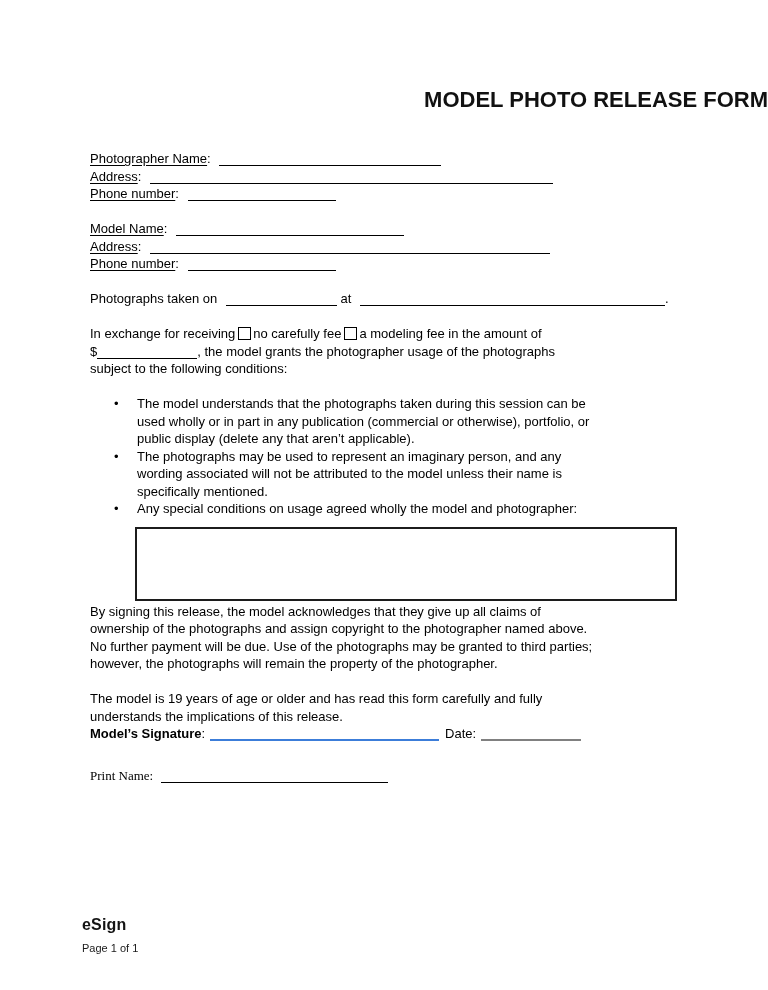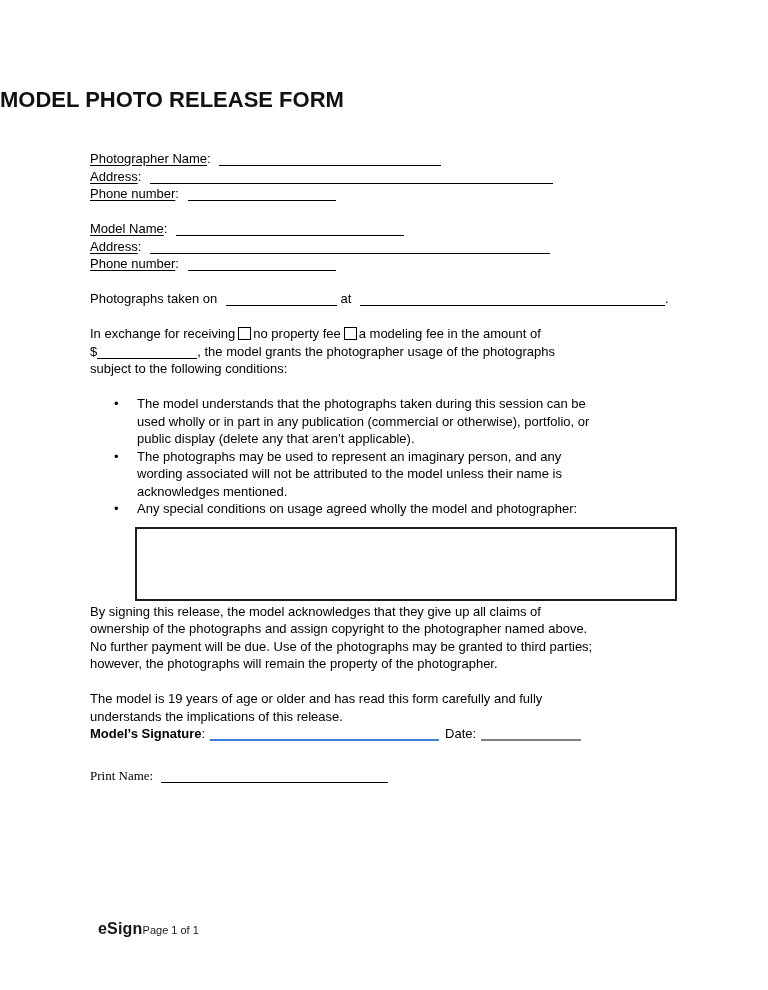--- a/index.html
+++ b/index.html
@@ -6,21 +6,21 @@
   .page {
     position:relative;
     width:768px; height:990px;
     background:#ffffff;
     font-family:"Liberation Sans","DejaVu Sans",sans-serif;
     color:#000000;
     overflow:hidden;
   }
   .title {
     position:absolute; top:88px; left:0; width:768px;
-    text-align:left;
+    text-align:right;
     font-size:22px; font-weight:bold; line-height:24px;
     color:#111111;
   }
   .content {
     position:absolute; top:150px; left:90px; width:592px;
     font-size:13px; line-height:17.5px;
   }
   .line { white-space:nowrap; }
   .gap-block { margin-top:17.5px; }
   .ul { text-decoration:underline; text-underline-offset:2px;margin-top:20px; }
@@ -61,22 +61,22 @@
     border-bottom:2px solid #3c7dd9;
     vertical-align:-3px; margin:0 6px 0 5px;
   }
   .date-line {
     display:inline-block; width:100px; height:13px;
     border-bottom:2px solid #808080;
     vertical-align:-3px; margin-left:5px;
   }
   .print-row { margin-top:24px;font-family:Liberation Serif, serif; }
   .footer {
-    position:absolute; left:98px; right:100px; top:916px;
-    display:flex; justify-content:flex-start; align-items:baseline;
+    position:absolute; left:82px; right:100px; top:916px;
+    display:flex; justify-content:space-between; align-items:baseline;flex-direction:column;
   }
   .brand { font-size:16px; font-weight:bold; color:#141414; letter-spacing:0.2px; }
   .page-num { font-size:11px; color:#1a1a1a; padding-top:8px; }
 </style>
 </head>
 <body>
 
 <div class="page">
 
   <div class="title">MODEL PHOTO RELEASE FORM</div>
@@ -115,21 +115,21 @@
 
     <div class="gap-block line">
       <span>Photographs taken on</span>
       <span class="blank w111"></span>
       <span>at</span>
       <span class="blank w305"></span><span>.</span>
     </div>
 
     <div class="gap-block">
       <div class="line">
-        <span>In exchange for receiving</span><span class="checkbox"></span><span>no property fee</span><span class="checkbox"></span><span>a modeling fee in the amount of</span>
+        <span>In exchange for receiving</span><span class="checkbox"></span><span>no carefully fee</span><span class="checkbox"></span><span>a modeling fee in the amount of</span>
       </div>
       <div class="line">
         <span>$</span><span class="blank w100" style="margin-left:0"></span><span>, the model grants the photographer usage of the photographs</span>
       </div>
       <div class="line">
         <span>subject to the following conditions:</span>
       </div>
     </div>
 
     <div class="gap-block">
@@ -139,21 +139,21 @@
           <span class="line" style="display:block">The model understands that the photographs taken during this session can be</span>
           <span class="line" style="display:block">used wholly or in part in any publication (commercial or otherwise), portfolio, or</span>
           <span class="line" style="display:block">public display (delete any that aren’t applicable).</span>
         </span>
       </div>
       <div class="bullet-row">
         <span class="bullet-marker">•</span>
         <span class="bullet-text">
           <span class="line" style="display:block">The photographs may be used to represent an imaginary person, and any</span>
           <span class="line" style="display:block">wording associated will not be attributed to the model unless their name is</span>
-          <span class="line" style="display:block">acknowledges mentioned.</span>
+          <span class="line" style="display:block">specifically mentioned.</span>
         </span>
       </div>
       <div class="bullet-row">
         <span class="bullet-marker">•</span>
         <span class="bullet-text">
           <span class="line" style="display:block">Any special conditions on usage agreed wholly the model and photographer:</span>
         </span>
       </div>
     </div>
 

